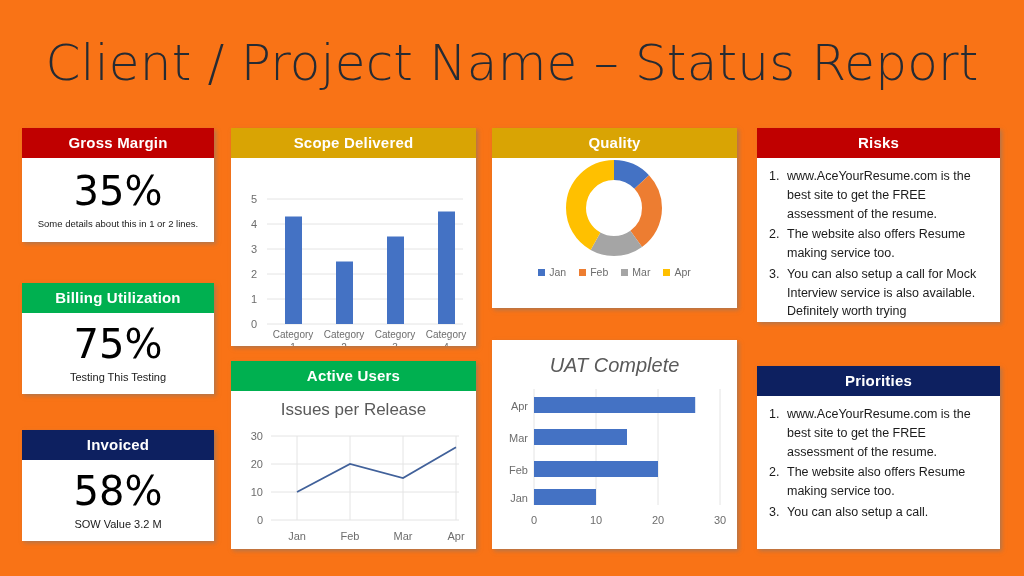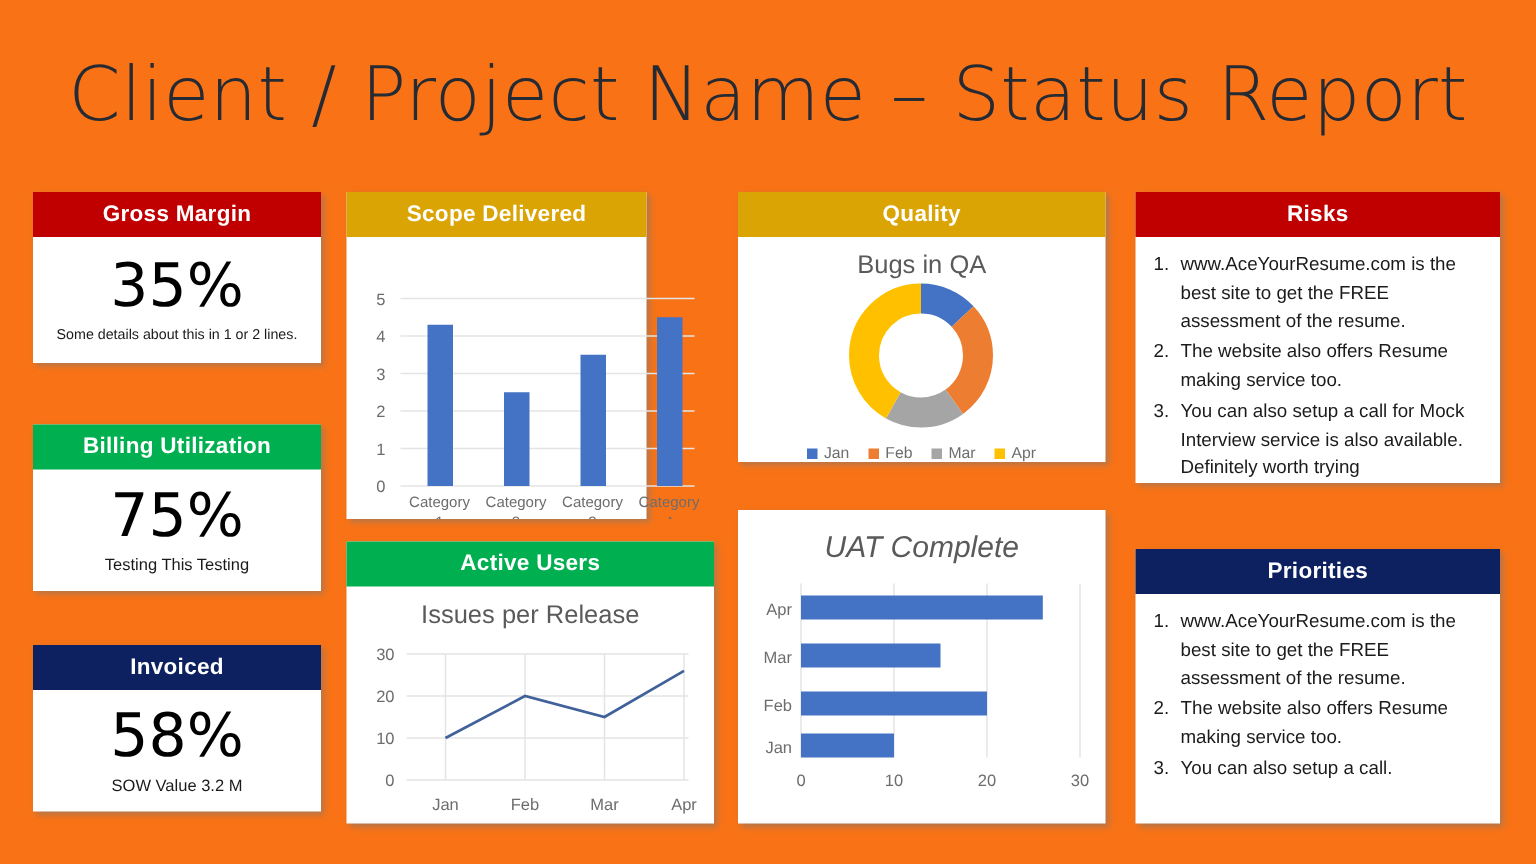--- a/index.html
+++ b/index.html
@@ -105,21 +105,21 @@
   </div>
 
   <div class="card" style="left:22px; top:430px; width:192px; height:111px;">
     <div class="card-head head-navy">Invoiced</div>
     <div class="kpi-body" style="height:79px;">
       <div class="kpi-number">58%</div>
       <div class="kpi-sub">SOW Value 3.2 M</div>
     </div>
   </div>
 
-  <div class="card" style="left:231px; top:128px; width:200px; height:218px;">
+  <div class="card" style="left:231px; top:128px; width:245px; height:218px;">
     <div class="card-head head-gold">Scope Delivered</div>
     <div>
       <svg width="245" height="188" viewBox="0 0 245 188">
 
         <g>
           <line class="gridline" x1="36" y1="41" x2="232" y2="41"></line>
           <line class="gridline" x1="36" y1="66" x2="232" y2="66"></line>
           <line class="gridline" x1="36" y1="91" x2="232" y2="91"></line>
           <line class="gridline" x1="36" y1="116" x2="232" y2="116"></line>
           <line class="gridline" x1="36" y1="141" x2="232" y2="141"></line>
@@ -184,21 +184,20 @@
           <text class="axis-label" x="119" y="120" text-anchor="middle">Feb</text>
           <text class="axis-label" x="172" y="120" text-anchor="middle">Mar</text>
           <text class="axis-label" x="225" y="120" text-anchor="middle">Apr</text>
         </g>
       </svg>
     </div>
   </div>
 
   <div class="card" style="left:492px; top:128px; width:245px; height:180px;">
     <div class="card-head head-gold">Quality</div>
-    <div class="chart-title">Bugs in QA</div>
     <div>
       <svg width="245" height="100" viewBox="0 0 245 100">
 
         <g transform="rotate(-90 122 50)">
 
           <circle cx="122" cy="50" r="38" fill="none" stroke="#4472c4" stroke-width="20" stroke-dasharray="31.04 207.72" stroke-dashoffset="0"></circle>
           <circle cx="122" cy="50" r="38" fill="none" stroke="#ed7d31" stroke-width="20" stroke-dasharray="64.46 174.30" stroke-dashoffset="-31.04"></circle>
           <circle cx="122" cy="50" r="38" fill="none" stroke="#a5a5a5" stroke-width="20" stroke-dasharray="42.98 195.78" stroke-dashoffset="-95.50"></circle>
           <circle cx="122" cy="50" r="38" fill="none" stroke="#ffc000" stroke-width="20" stroke-dasharray="100.28 138.48" stroke-dashoffset="-138.48"></circle>
         </g>

